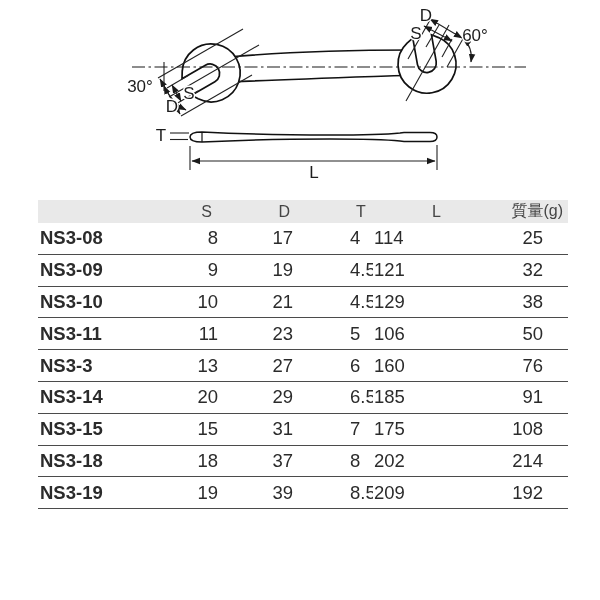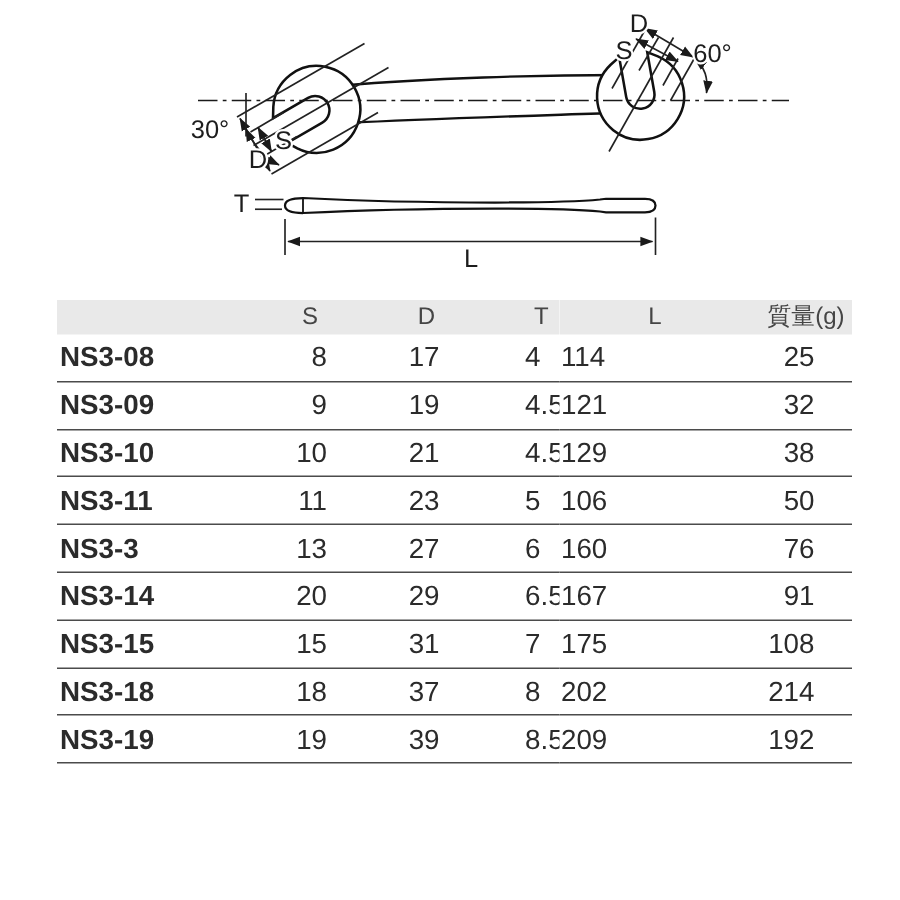--- a/index.html
+++ b/index.html
@@ -158,21 +158,21 @@
           <td class="c2">27</td>
           <td class="c3">6</td>
           <td class="c4">160</td>
           <td class="c5">76</td>
         </tr>
         <tr>
           <td class="c0">NS3-14</td>
           <td class="c1">20</td>
           <td class="c2">29</td>
           <td class="c3">6.5</td>
-          <td class="c4">167</td>
+          <td class="c4">185</td>
           <td class="c5">91</td>
         </tr>
         <tr>
           <td class="c0">NS3-15</td>
           <td class="c1">15</td>
           <td class="c2">31</td>
           <td class="c3">7</td>
           <td class="c4">175</td>
           <td class="c5">108</td>
         </tr>

